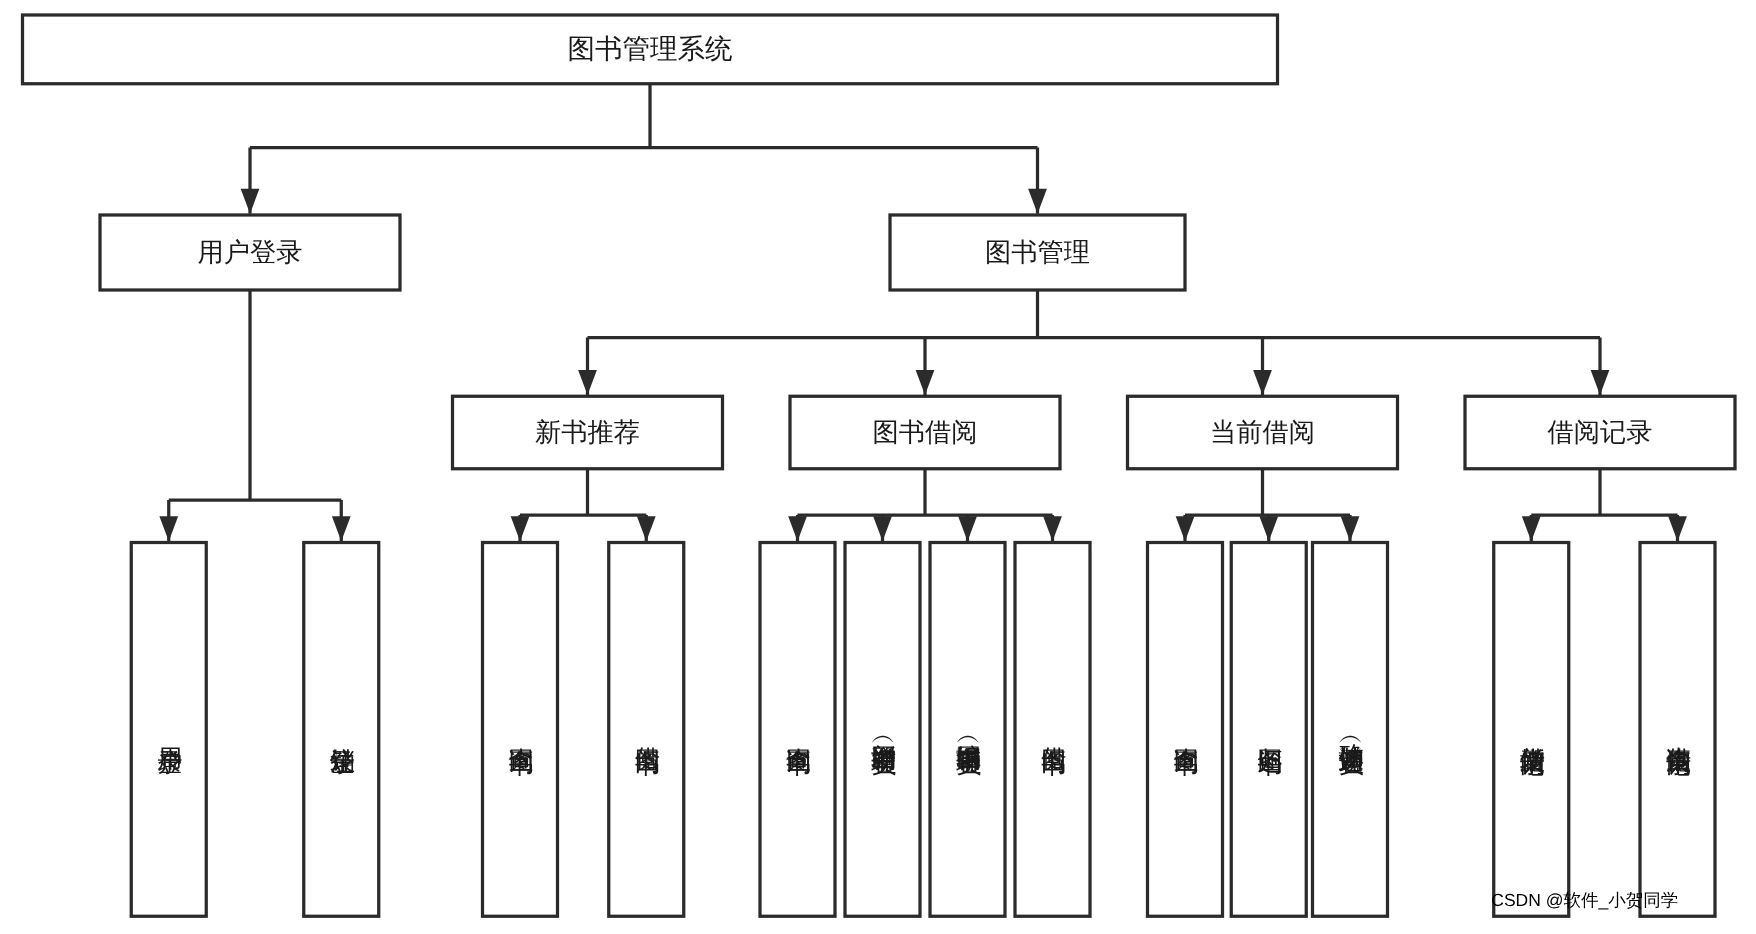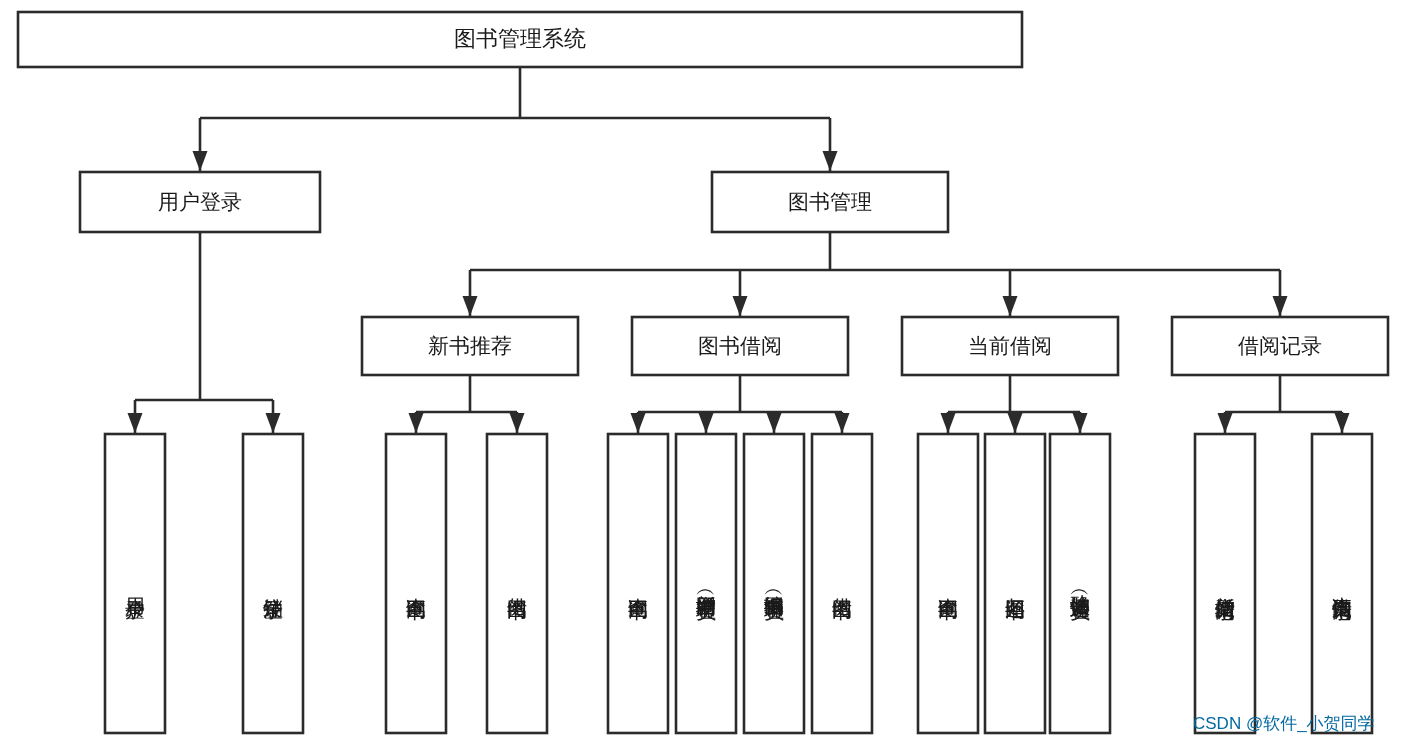--- a/index.html
+++ b/index.html
@@ -65,22 +65,22 @@
     letter-spacing: 1px;
     display: flex;
     align-items: center;
     justify-content: center;
     white-space: nowrap;
     pointer-events: none;
   }
   .watermark {
     position: absolute;
     font-family: "Liberation Sans", "DejaVu Sans", sans-serif;
-    font-size: 17px;
-    color: #0369a1;
+    font-size: 14px;
+    color: #000000;
     white-space: nowrap;
     left: 1193px;
     top: 712px;
   }
 </style>
 </head>
 <body>
 
 <div id="diagram-root">
 

